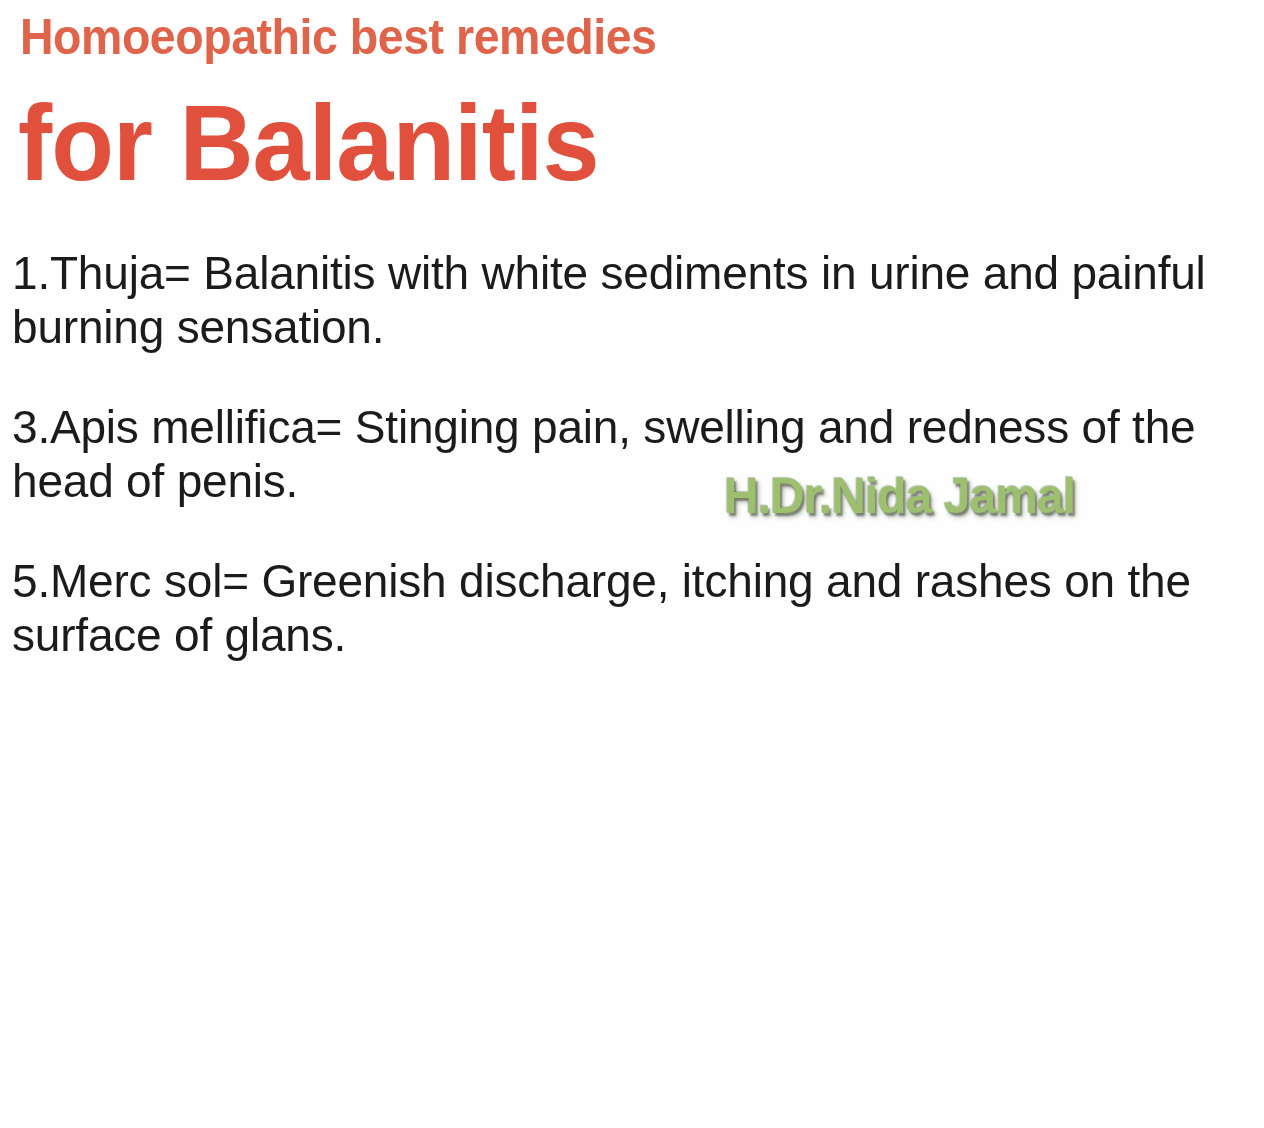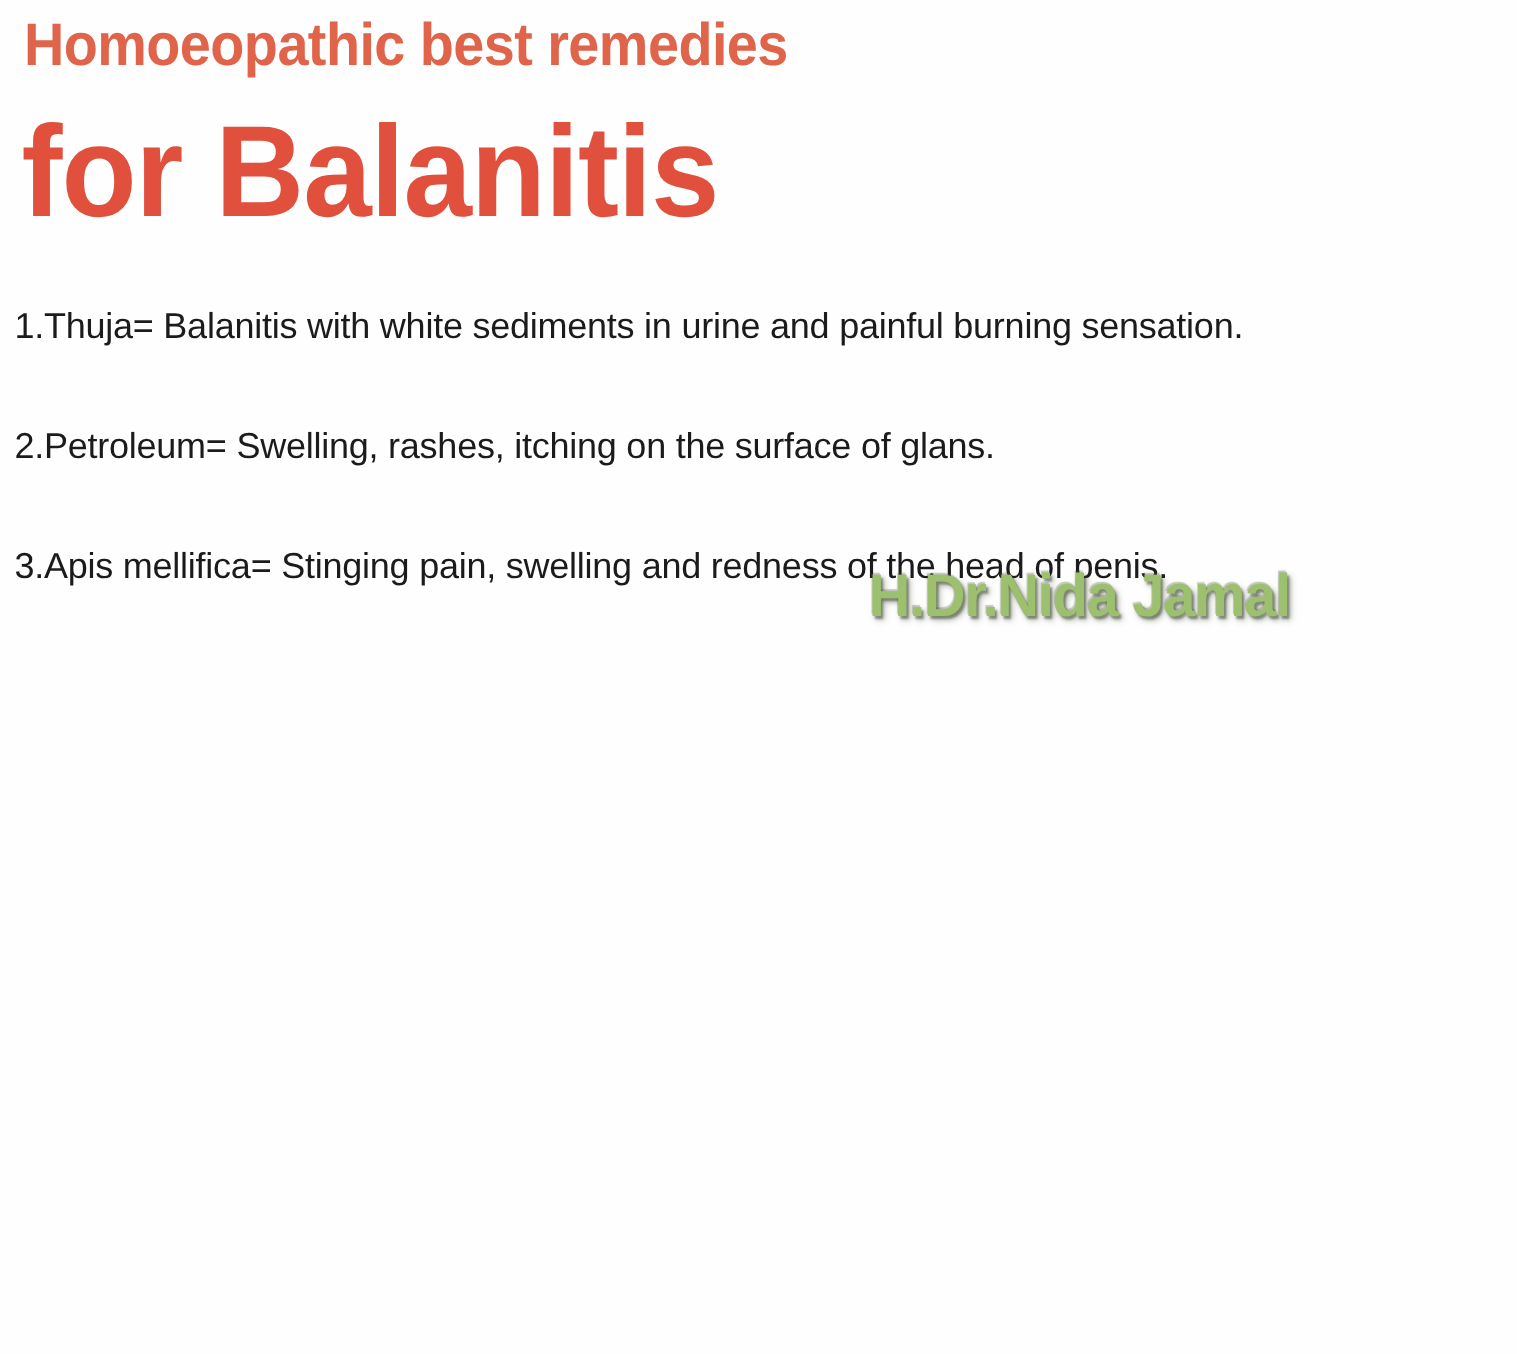--- a/index.html
+++ b/index.html
@@ -69,21 +69,21 @@
     top: 246px;
     width: 1248px;
     margin: 0;
     padding: 0;
     list-style: none;
   }
 
   .remedy-item {
     font-family: "Liberation Sans", sans-serif;
     font-weight: 400;
-    font-size: 30px;
+    font-size: 46px;
     line-height: 54px;
     color: #1b1b1b;
     margin: 0 0 46px 0;
     letter-spacing: -0.2px;
     width: 1240px;
   }
 
   .remedy-item:last-child {
     margin-bottom: 0;
   }
@@ -114,19 +114,19 @@
 
 <div class="poster">
 
   <div class="heading-block">
     <div class="kicker">Homoeopathic best remedies</div>
     <div class="title">for Balanitis</div>
   </div>
 
   <ul class="remedy-list">
     <li class="remedy-item">1.Thuja= Balanitis with white sediments in urine and painful burning sensation.</li>
-    <li class="remedy-item">2.Petroleum= Swelling, rashes, itching on the surface of glans.</li>
     <li class="remedy-item">3.Apis mellifica= Stinging pain, swelling and redness of the head of penis.</li>
+    <li class="remedy-item">5.Merc sol= Greenish discharge, itching and rashes on the surface of glans.</li>
   </ul>
 
   <div class="watermark">H.Dr.Nida Jamal</div>
 
 </div>
 
 </body></html>

